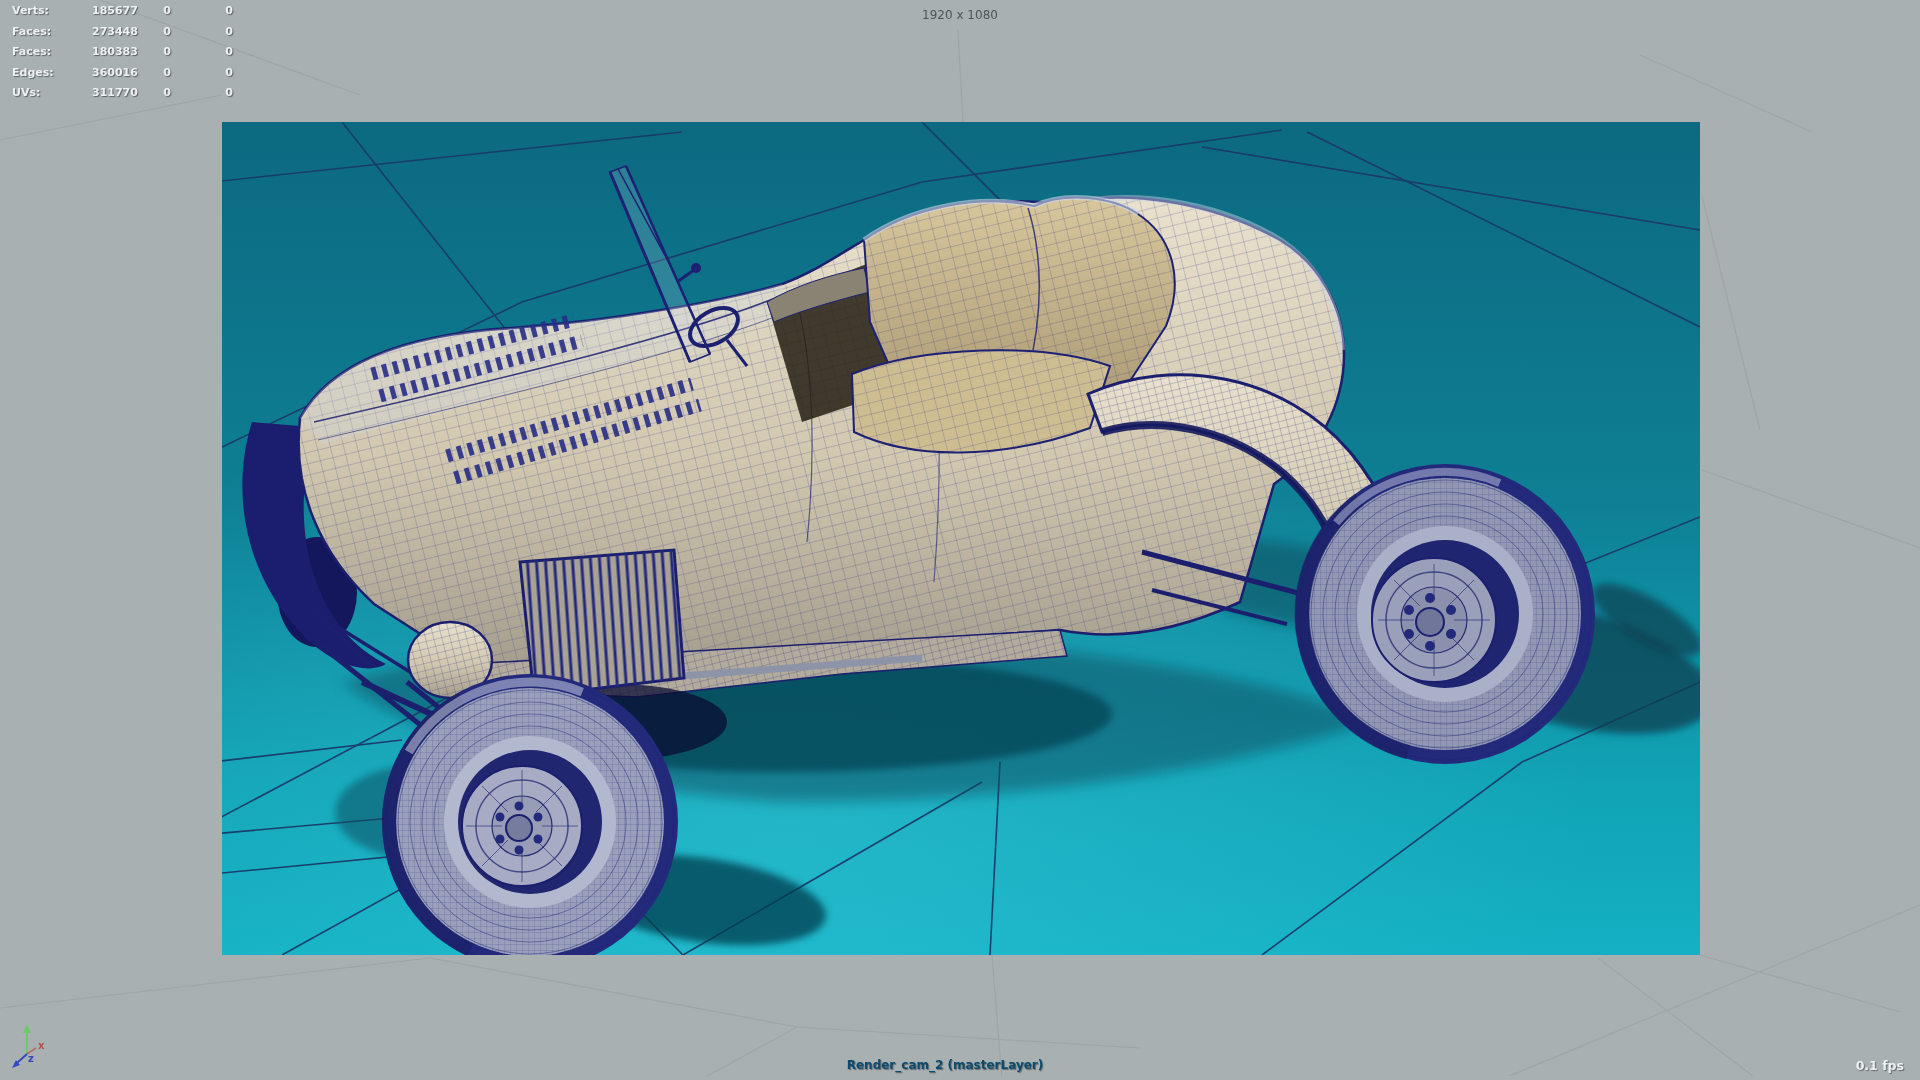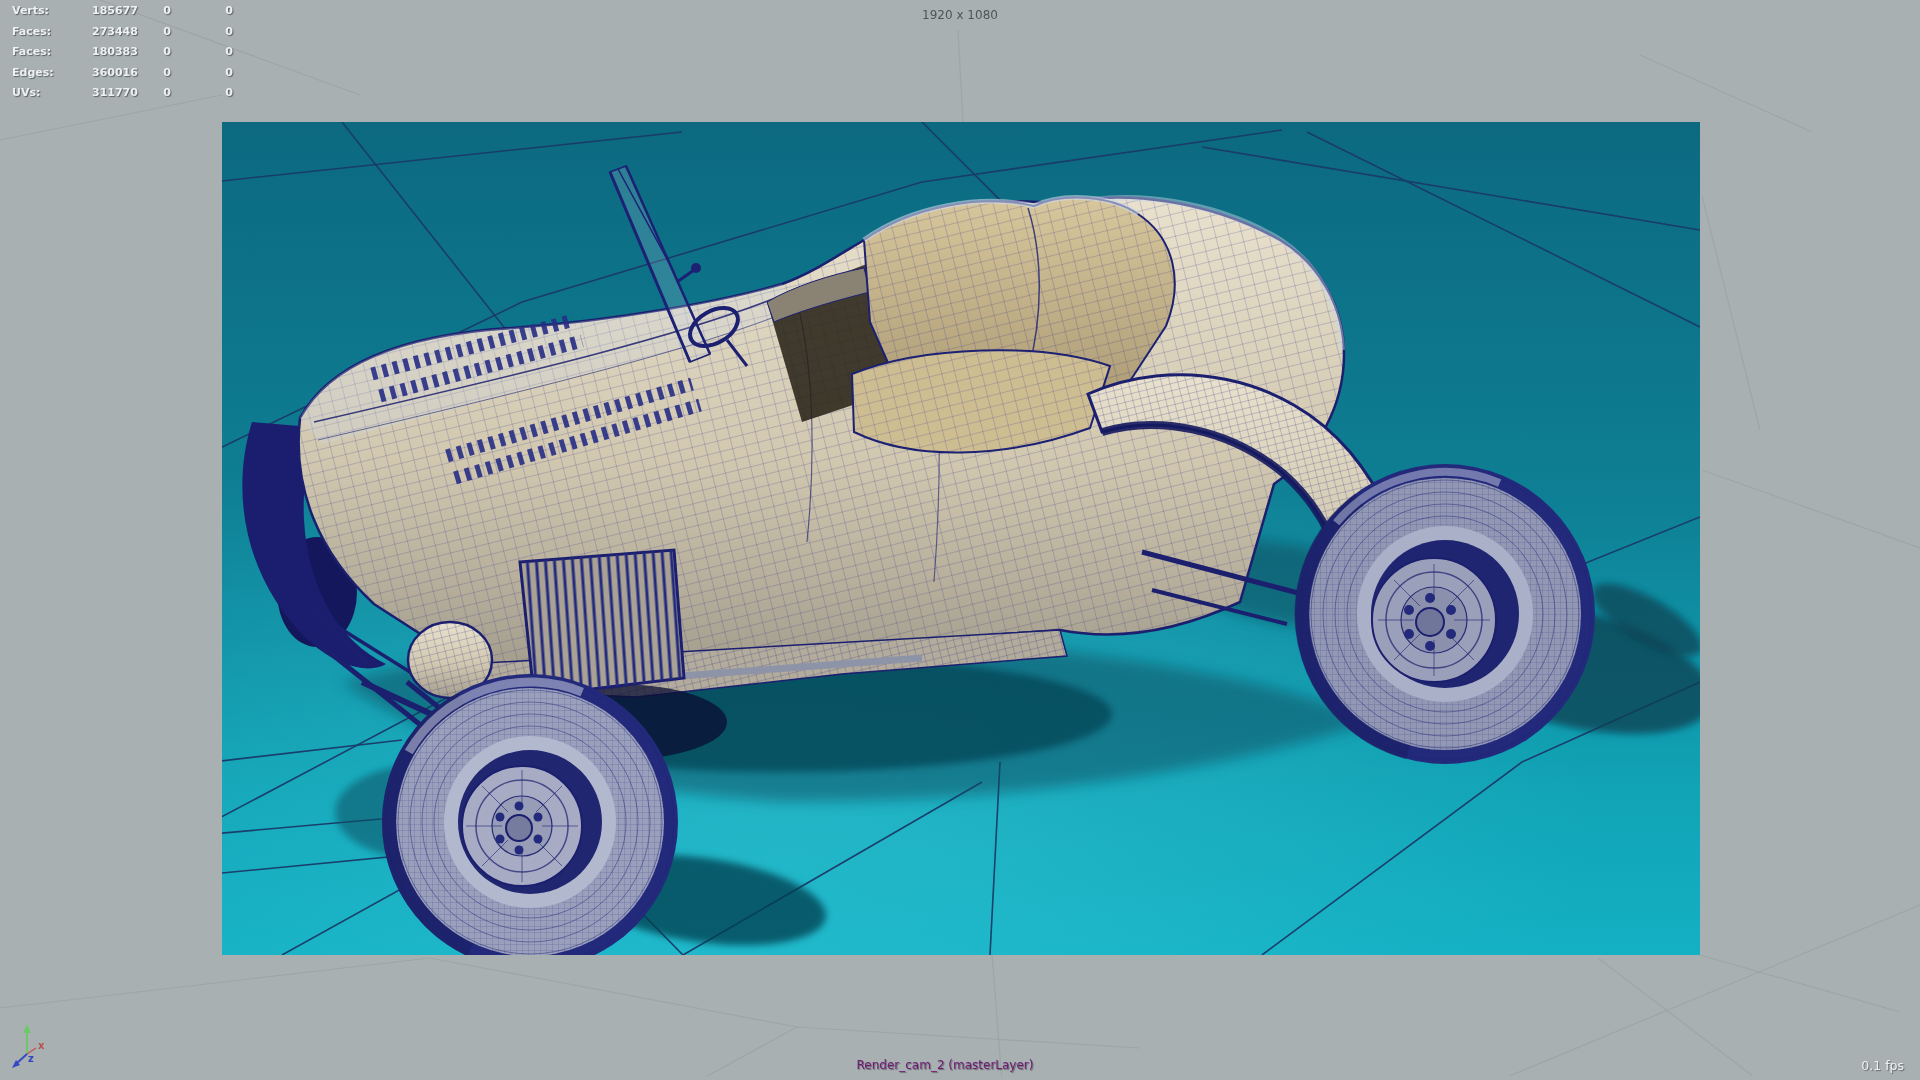--- a/index.html
+++ b/index.html
@@ -19,26 +19,26 @@
   }
   .hud-row { display:grid; grid-template-columns:80px 44px 62px 62px; height:20.5px; line-height:20px; }
   .hud-row .lbl { text-align:left; }
   .hud-row .num { text-align:center; }
   .res-label {
     position:absolute; left:0; top:8px; width:1920px; text-align:center; z-index:5;
     color:#4e5556; font-size:12px; font-weight:normal;
   }
   .cam-label {
     position:absolute; left:0; top:1058px; width:1890px; text-align:center; z-index:5;
-    color:#701a75; font-size:12px; font-weight:normal;
+    color:#0c4a6e; font-size:12px; font-weight:bold;
     text-shadow:1px 1px 1px rgba(30,35,40,.5);
   }
   .fps-label {
     position:absolute; right:16px; top:1058px; z-index:5;
-    color:#eef2f2; font-size:12.5px; font-weight:normal;
+    color:#eef2f2; font-size:12.5px; font-weight:bold;
     text-shadow:1px 1px 1px rgba(30,35,40,.5);
   }
   .axis-gizmo { position:absolute; left:0; top:1012px; z-index:5; }
 </style>
 </head>
 <body>
 
 <div class="stage">
 
   <svg class="outer-lines" width="1920" height="1080" viewBox="0 0 1920 1080">

